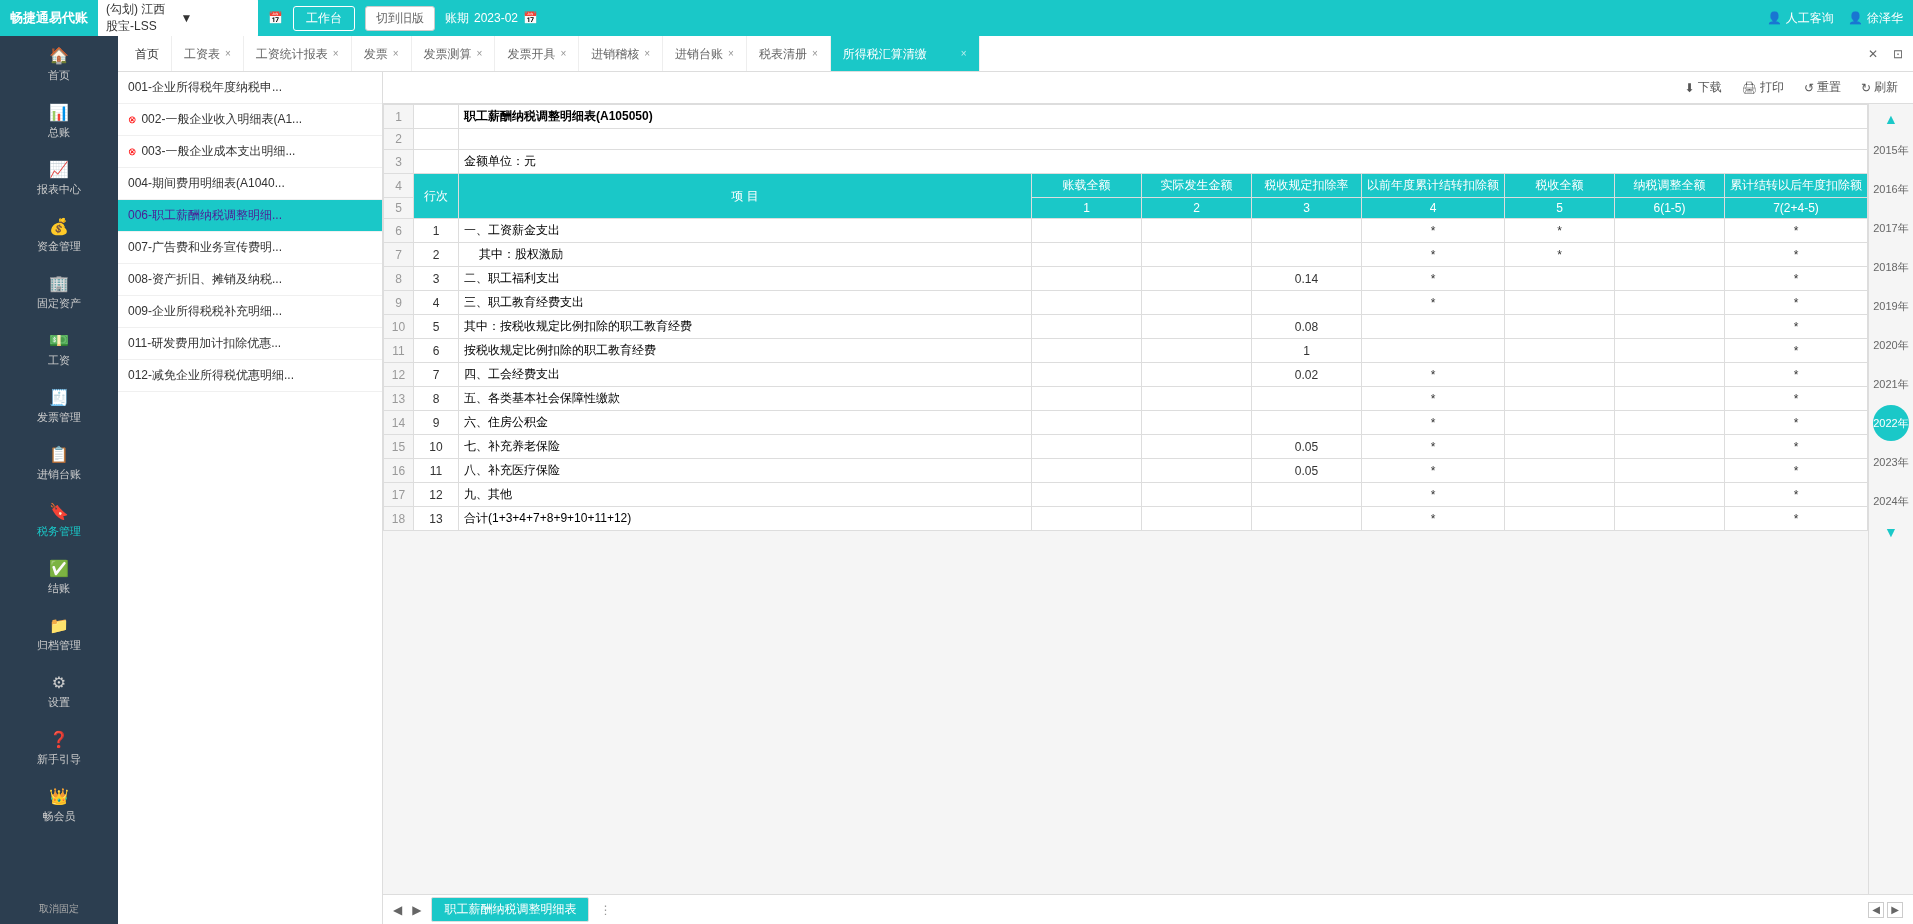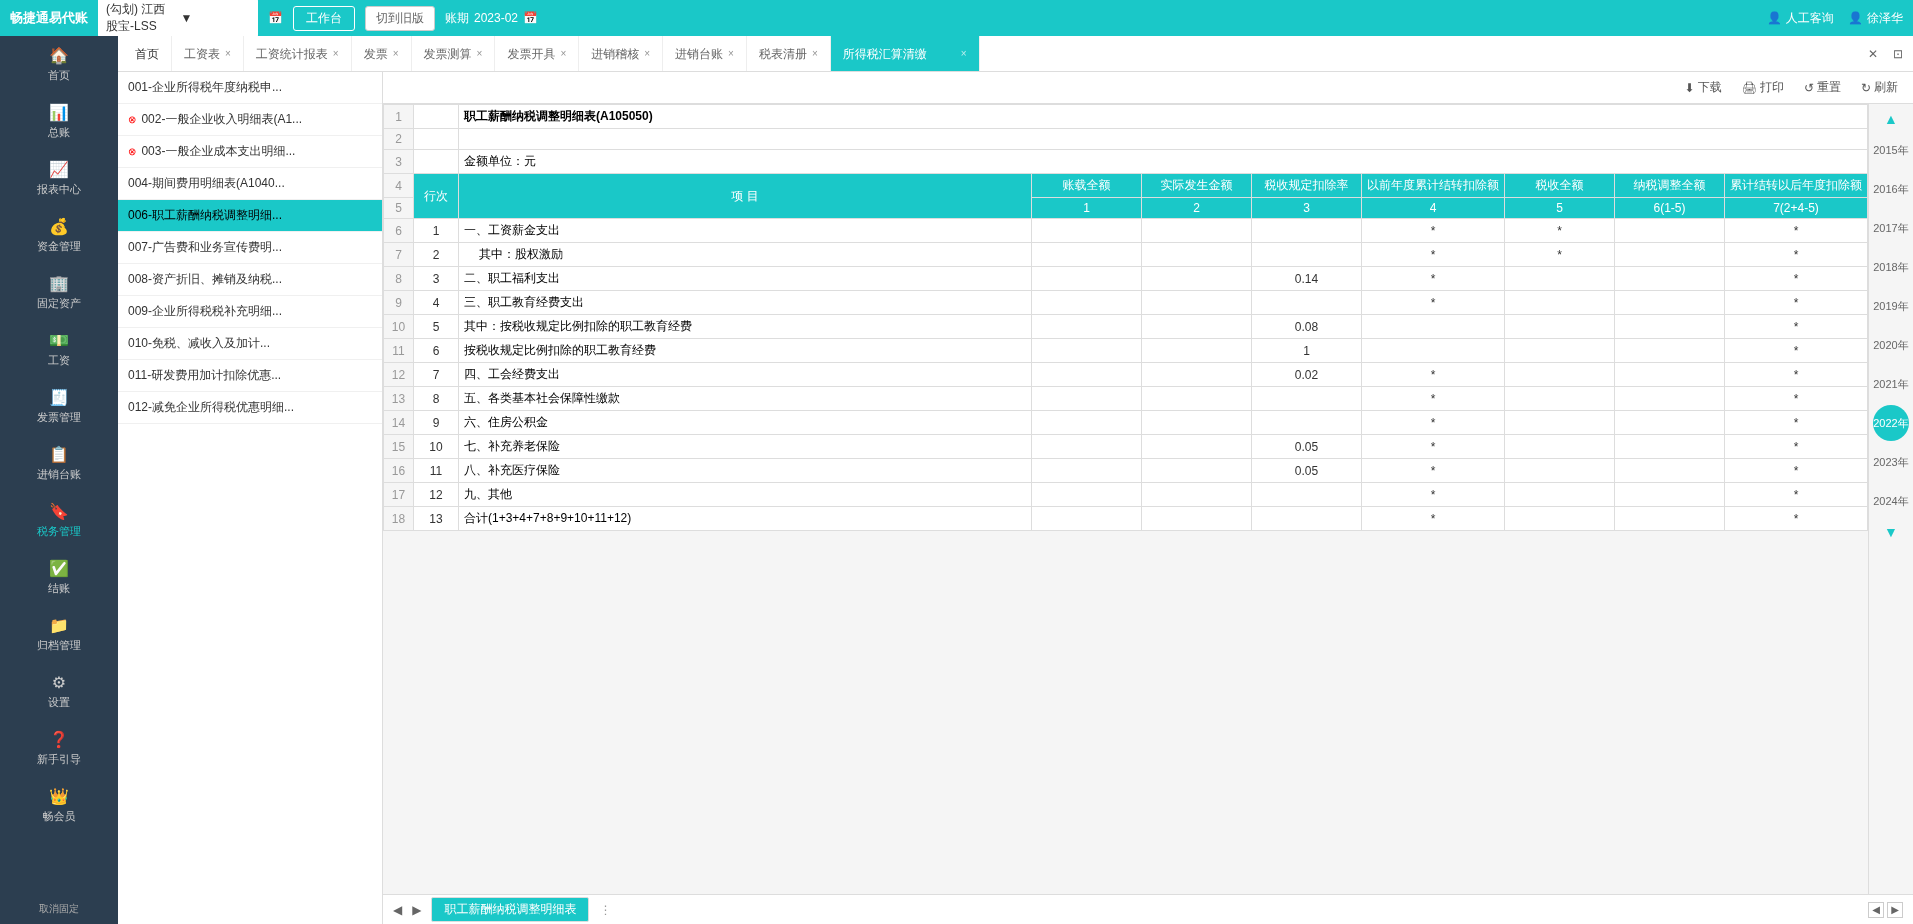--- a/index.html
+++ b/index.html
@@ -38,21 +38,21 @@
     .tab.home { color: #333; }
     .tabs-end { margin-left: auto; display: flex; align-items: center; gap: 5px; }
     .tabs-end span { cursor: pointer; color: #666; padding: 0 5px; }
 
     
     .page-content { display: flex; flex: 1; overflow: hidden; }
 
     
     .form-list-panel { width: 265px; background: white; border-right: 1px solid #ddd; display: flex; flex-direction: column; overflow: hidden; flex-shrink: 0; }
     .form-list-item { padding: 7px 10px; font-size: 12px; cursor: pointer; color: #333; border-bottom: 1px solid #f0f0f0; display: flex; align-items: center; gap: 5px; }
-    .form-list-item.active { background: #1ac8c8; color: #000000; }
+    .form-list-item.active { background: #1ac8c8; color: #4c1d95; }
     .form-list-item .error-icon { color: red; font-size: 10px; }
 
     
     .main-content { flex: 1; display: flex; flex-direction: column; overflow: hidden; position: relative; }
 
     
     .warning-bar { background: #fff8e6; border: 1px solid #ffe58f; color: #d48806; font-size: 11px; padding: 6px 15px; line-height: 1.5; flex-shrink: 0; }
 
     
     .toolbar { display: flex; align-items: center; justify-content: flex-end; padding: 5px 10px; background: white; border-bottom: 1px solid #ddd; gap: 10px; flex-shrink: 0; }
@@ -241,23 +241,20 @@
             <span>006-职工薪酬纳税调整明细...</span>
           </div>
           <div class="form-list-item">
             <span>007-广告费和业务宣传费明...</span>
           </div>
           <div class="form-list-item">
             <span>008-资产折旧、摊销及纳税...</span>
           </div>
           <div class="form-list-item">
             <span>009-企业所得税税补充明细...</span>
-          </div>
-          <div class="form-list-item">
-            <span>010-免税、减收入及加计...</span>
           </div>
           <div class="form-list-item">
             <span>011-研发费用加计扣除优惠...</span>
           </div>
           <div class="form-list-item">
             <span>012-减免企业所得税优惠明细...</span>
           </div>
         </div>
 
         <div class="main-content">

